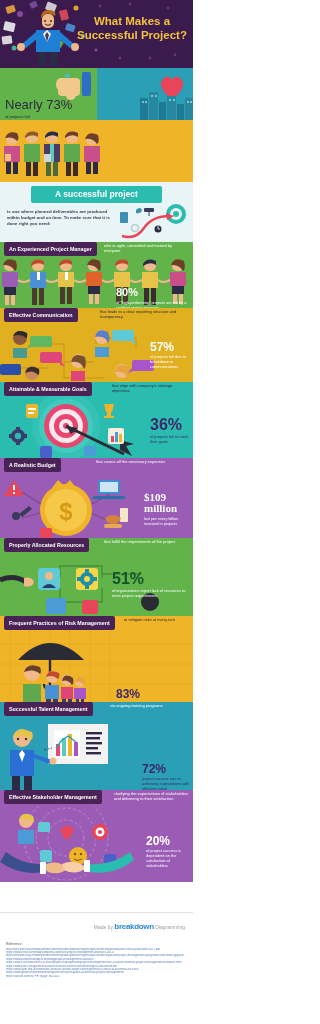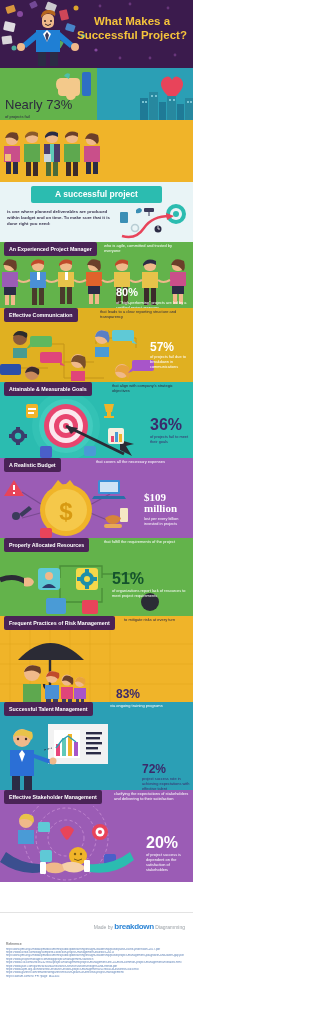--- a/index.html
+++ b/index.html
@@ -581,21 +581,21 @@
       <rect x="40" y="44" width="12" height="12" rx="2" fill="#5fc9d6"></rect>
       <rect x="104" y="48" width="12" height="12" rx="2" fill="#4a5fc9"></rect>
       <path d="M0 56 q20 14 42 10 l4 -8 q-22 2 -40 -12z" fill="#3b4f8f"></path>
       <path d="M134 54 q-20 16 -44 12 l-2 -8 q24 2 42 -12z" fill="#2bbcb0"></path>
       <path d="M42 60 q14 -8 26 2 q-8 8 -20 4z" fill="#f0b98a"></path>
       <path d="M62 58 q14 -6 24 4 q-10 8 -22 2z" fill="#f5d0a8"></path>
       <rect x="40" y="56" width="6" height="12" rx="1" fill="#fff"></rect>
       <rect x="84" y="54" width="6" height="12" rx="1" fill="#fff"></rect>
     </svg>
     <div class="stat" style="left:146px;top:44px;width:46px;">
-      <div class="big" style="font-size:16px;color:#ffffff;">20%</div>
+      <div class="big" style="font-size:12px;color:#ffffff;">20%</div>
       <div class="sml" style="color:#ffffff;">of project success is dependent on the satisfaction of stakeholders</div>
     </div>
   </div>
 
   <div class="sec footer">
     <div class="divider"></div>
     <div class="brand">
       <span>Made by</span>
       <span class="c"><span>breakdown</span></span>
       <span>Diagramming</span>

